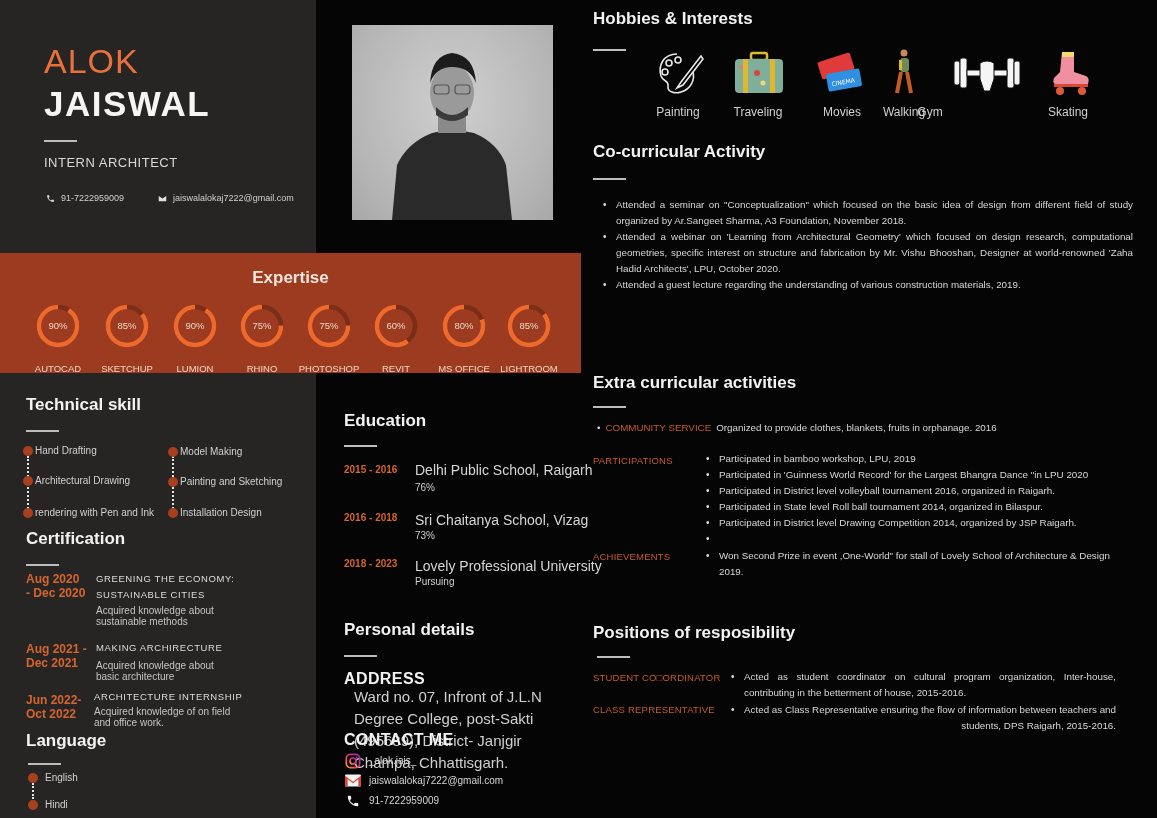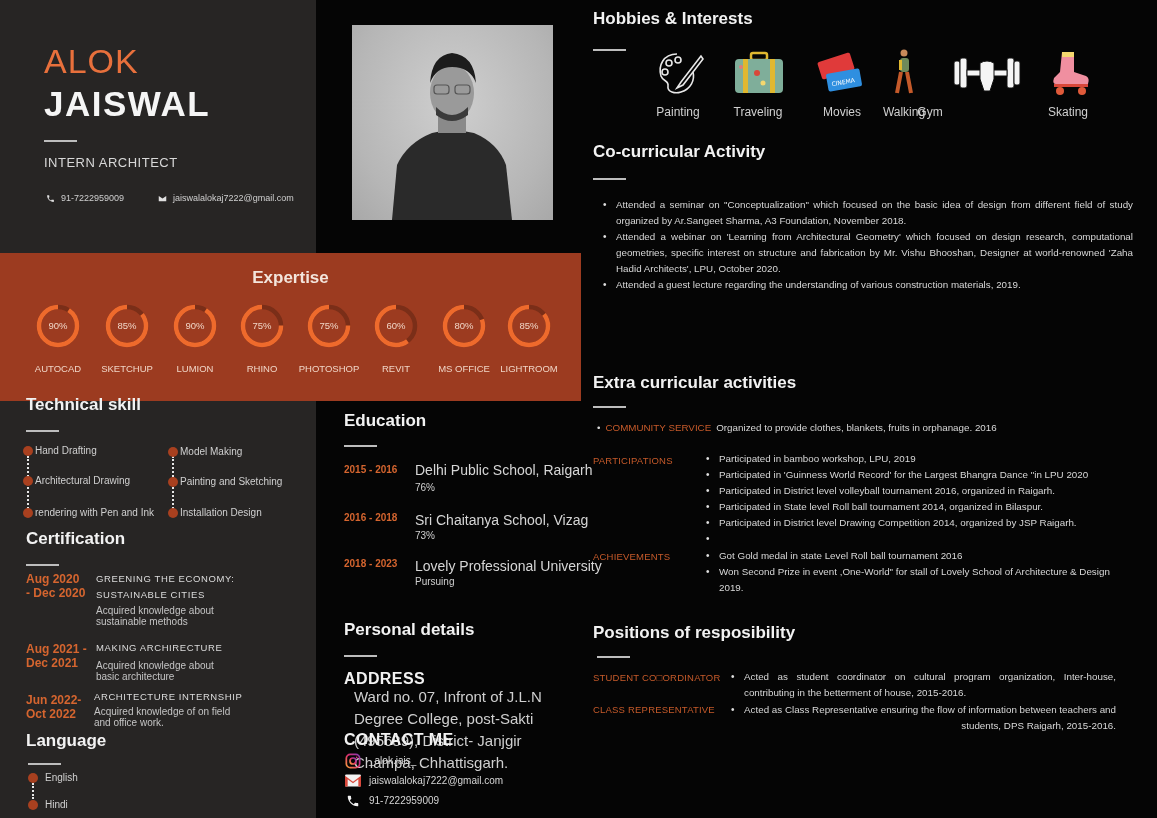--- a/index.html
+++ b/index.html
@@ -16,21 +16,21 @@
   .first-name { position: absolute; left: 44px; top: 42px; font-size: 34px; color: #e8703c; letter-spacing: 1px; font-weight: 400; }
   .last-name { position: absolute; left: 44px; top: 84px; font-size: 35px; color: #f5f5f5; font-weight: 700; letter-spacing: 1.5px; }
   .hdr-rule { position: absolute; left: 44px; top: 140px; }
   .job-title { position: absolute; left: 44px; top: 155px; font-size: 13px; color: #d8d8d8; letter-spacing: 0.5px; }
   .hdr-contact { position: absolute; top: 193px; font-size: 9px; color: #cfcfcf; display: flex; align-items: center; gap: 6px; }
   .hdr-contact svg { width: 9px; height: 9px; fill: #e0e0e0; }
 
   .photo { position: absolute; left: 352px; top: 25px; width: 201px; height: 195px; background: radial-gradient(ellipse at 50% 40%, #cfcfcf 0%, #b6b6b6 70%, #a8a8a8 100%); overflow: hidden; }
 
   
-  .expertise { position: absolute; left: 0; top: 253px; width: 581px; height: 148px; background: #9c3b20; }
+  .expertise { position: absolute; left: 0; top: 253px; width: 581px; height: 120px; background: #9c3b20; }
   .expertise-title { position: absolute; left: 0; width: 581px; top: 15px; text-align: center; font-size: 17px; font-weight: 700; color: #f3e5dc; }
   .ring { position: absolute; top: 50px; width: 46px; height: 46px; }
   .ring svg { width: 46px; height: 46px; }
   .ring-value { position: absolute; left: 0; top: 0; width: 46px; line-height: 46px; text-align: center; font-size: 9.5px; color: #f0d5c6; }
   .ring-label { position: absolute; top: 110px; width: 80px; text-align: center; font-size: 9.5px; color: #f0d5c6; }
 
   
   .sec-title { position: absolute; font-size: 17px; font-weight: 700; color: #f2f2f2; }
   .sec-rule { position: absolute; }
 
@@ -367,21 +367,20 @@
 <ul class="bullet-list" style="left:706px;top:451px;width:430px">
   <li>Participated in bamboo workshop, LPU, 2019</li>
   <li>Participated in 'Guinness World Record' for the Largest Bhangra Dance "in LPU 2020</li>
   <li>Participated in District level volleyball tournament 2016, organized in Raigarh.</li>
   <li>Participated in State level Roll ball tournament 2014, organized in Bilaspur.</li>
   <li>Participated in District level Drawing Competition 2014, organized by JSP Raigarh.</li>
   <li style="height:16px"></li>
 </ul>
 <div class="orange-label" style="left:593px;top:551px">ACHIEVEMENTS</div>
 <ul class="bullet-list" style="left:706px;top:548px;width:420px">
-  <li style="text-align:left">Got Gold medal in state Level Roll ball tournament 2016</li>
   <li style="text-align:left">Won Second Prize in event ,One-World" for stall of Lovely School of Architecture &amp; Design 2019.</li>
 </ul>
 
 <div class="sec-title" style="left:593px;top:623px">Positions of resposibility</div>
 <div class="rule sec-rule" style="left:597px;top:656px"></div>
 <div class="orange-label" style="left:593px;top:672px">STUDENT CO□ORDINATOR</div>
 <ul class="bullet-list" style="left:731px;top:669px;width:385px">
   <li>Acted as student coordinator on cultural program organization, Inter-house, contributing in the betterment of house, 2015-2016.</li>
 </ul>
 <div class="orange-label" style="left:593px;top:704px">CLASS REPRESENTATIVE</div>

